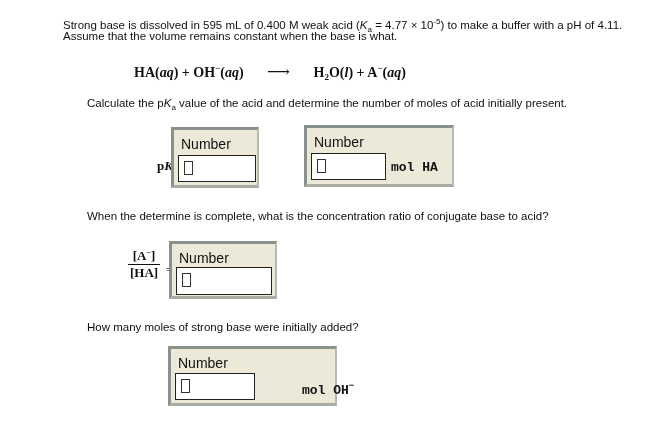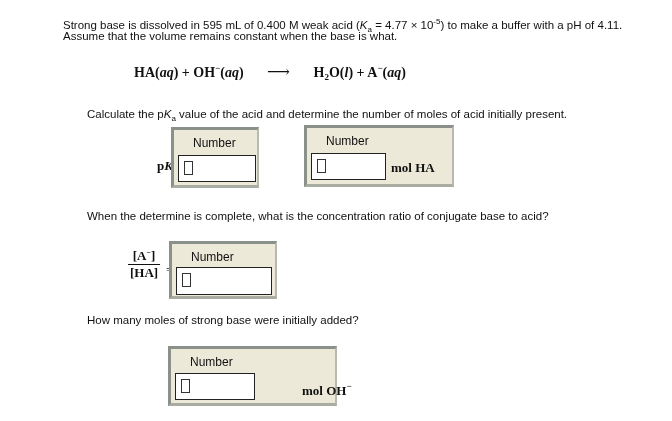--- a/index.html
+++ b/index.html
@@ -13,45 +13,45 @@
     .eq { font-size:14px; font-weight:bold; white-space:nowrap; }
     .eq i { font-style:italic; }
     .eq sup { font-size:9px; vertical-align:6px; }
     .eq sub { font-size:9px; vertical-align:-3px; }
     .numbox {
       position:absolute; background:#ece9d8;
       border:1px solid #8a918a; border-top:3px solid #8a918a; border-left:3px solid #8a918a;
       border-right:2px solid #b7bab0; border-bottom:3px solid #a8aca3;
       box-sizing:border-box;
     }
-    .numlabel { position:absolute; left:19px; top:6px; font-size:12px; color:#111; }
+    .numlabel { position:absolute; left:7px; top:6px; font-size:14px; color:#111; }
     .field {
       position:absolute; background:#fff; border:1px solid #222; box-sizing:border-box;
     }
     .caret {
       position:absolute; left:5px; top:5px; width:9px; height:14px; border:1px solid #333; box-sizing:border-box; background:#fff;
     }
-    .unit { position:absolute; font-family:Liberation Serif, serif; font-weight:bold; font-size:13px; white-space:nowrap; }
+    .unit { position:absolute; font-family:Liberation Mono, monospace; font-weight:bold; font-size:13px; white-space:nowrap; }
     .unit sup { font-size:9px; vertical-align:6px; }
   </style>
 </head>
 <body>
 
 <div class="abs txt" style="left:47px; top:14px;">
   <span>Strong base is dissolved in 595 mL of 0.400 M weak acid (</span><i>K</i><sub style="font-size:8px;">a</sub><span> = 4.77 × 10</span><sup style="font-size:8px;">-5</sup><span>) to make a buffer with a pH of 4.11.</span>
 </div>
 <div class="abs txt" style="left:47px; top:29px;">Assume that the volume remains constant when the base is what.</div>
 
 <div class="abs eq serif" style="left:118px; top:62px;">
   <span>HA</span>(<i>aq</i>)<span> + </span><span>OH</span><sup>−</sup>(<i>aq</i>)
   <span style="display:inline-block; width:20px;"></span><span style="font-weight:normal; font-size:16px;">⟶</span><span style="display:inline-block; width:20px;"></span>
   <span>H</span><sub>2</sub><span>O</span>(<i>l</i>)<span> + </span><span>A</span><sup>−</sup>(<i>aq</i>)
 </div>
 
-<div class="abs txt" style="left:71px; top:107px;text-align:right;">
+<div class="abs txt" style="left:71px; top:96px;text-align:right;">
   <span>Calculate the p</span><i>K</i><sub style="font-size:8px;">a</sub><span> value of the acid and determine the number of moles of acid initially present.</span>
 </div>
 
 <div class="abs serif" style="left:130px; top:158px; font-size:13px; font-weight:bold; white-space:nowrap;padding-left:11px;">
   <span>p</span><i>K</i><sub style="font-size:7px;">a</sub><span style="font-weight:normal;"> =</span>
 </div>
 
 <div class="numbox" style="left:171px; top:127px; width:88px; height:61px;">
   <span class="numlabel">Number</span>
   <div class="field" style="left:4px; top:25px; width:78px; height:27px;">
@@ -75,21 +75,21 @@
 </div>
 <div class="abs serif" style="left:150px; top:262px; font-size:13px;">=</div>
 
 <div class="numbox" style="left:169px; top:241px; width:108px; height:58px;">
   <span class="numlabel">Number</span>
   <div class="field" style="left:4px; top:23px; width:96px; height:28px;">
     <div class="caret"></div>
   </div>
 </div>
 
-<div class="abs txt" style="left:71px; top:313px;">How many moles of strong base were initially added?</div>
+<div class="abs txt" style="left:71px; top:320px;">How many moles of strong base were initially added?</div>
 
 <div class="numbox" style="left:168px; top:346px; width:169px; height:60px;">
   <span class="numlabel">Number</span>
   <div class="field" style="left:4px; top:24px; width:80px; height:27px;">
     <div class="caret"></div>
   </div>
   <span class="unit" style="left:91px; top:32px;margin-left:40px;"><span>mol  OH</span><sup>−</sup></span>
 </div>
 
 </body></html>

